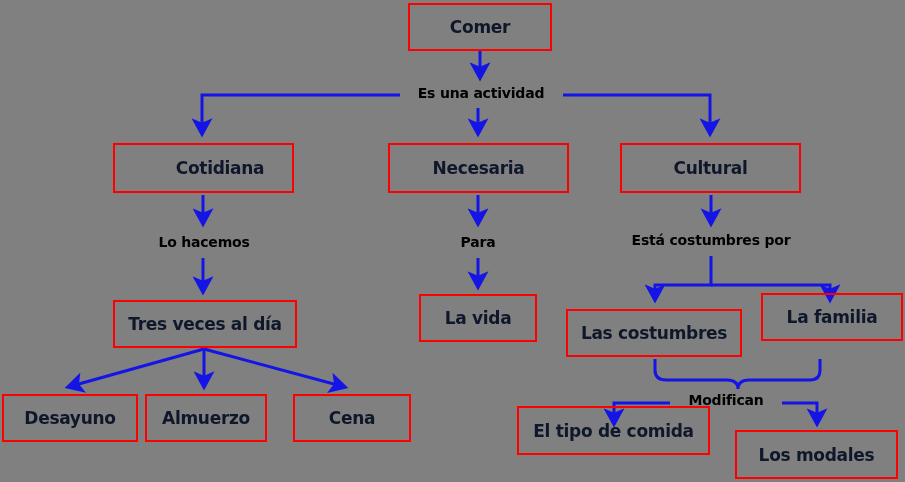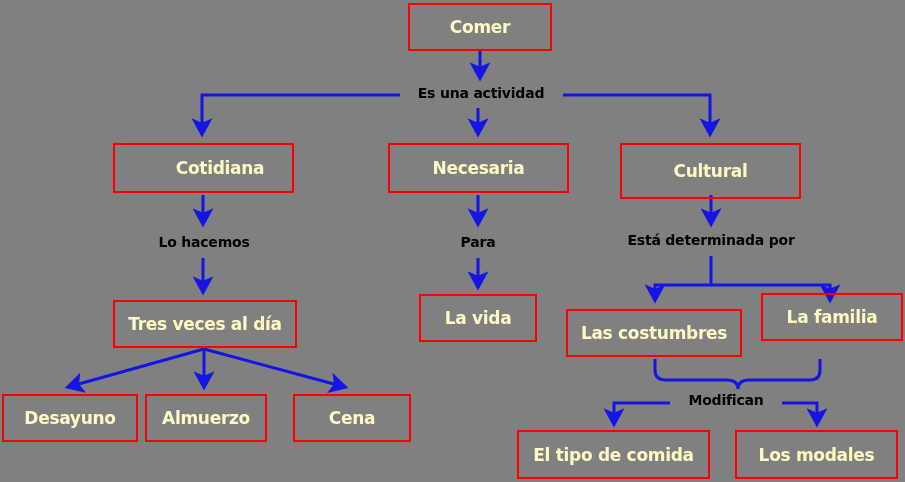--- a/index.html
+++ b/index.html
@@ -24,21 +24,21 @@
     height: 482px;
   }
   .node {
     position: absolute;
     box-sizing: border-box;
     border: 2px solid #ff0000;
     background: transparent;
     display: flex;
     align-items: center;
     justify-content: center;
-    color: #fef9c3;
+    color: #0f172a;
     font-weight: bold;
     font-size: 17px;
     letter-spacing: -0.3px;
     white-space: nowrap;
   }
   .linklabel {
     position: absolute;
     color: #000000;
     font-weight: bold;
     font-size: 14px;
@@ -103,21 +103,21 @@
   </div>
 
   <div class="node" style="left:113px; top:143px; width:181px; height:50px;padding-left:33px;">
     <span>Cotidiana</span>
   </div>
 
   <div class="node" style="left:388px; top:143px; width:181px; height:50px;">
     <span>Necesaria</span>
   </div>
 
-  <div class="node" style="left:620px; top:143px; width:181px; height:56px;">
+  <div class="node" style="left:620px; top:143px; width:181px; height:50px;">
     <span>Cultural</span>
   </div>
 
   <div class="node" style="left:113px; top:300px; width:184px; height:48px;">
     <span>Tres veces al día</span>
   </div>
 
   <div class="node" style="left:419px; top:294px; width:118px; height:48px;text-align:right;">
     <span>La vida</span>
   </div>
@@ -135,41 +135,41 @@
   </div>
 
   <div class="node" style="left:145px; top:394px; width:122px; height:48px;">
     <span>Almuerzo</span>
   </div>
 
   <div class="node" style="left:293px; top:394px; width:118px; height:48px;">
     <span>Cena</span>
   </div>
 
-  <div class="node" style="left:517px; top:430px; width:193px; height:49px;">
+  <div class="node" style="left:517px; top:406px; width:193px; height:49px;">
     <span>El tipo de comida</span>
   </div>
 
   <div class="node" style="left:735px; top:430px; width:163px; height:49px;">
     <span>Los modales</span>
   </div>
 
   <div class="linklabel" style="left:408px; top:85px; width:146px; height:22px;">
     <span>Es una actividad</span>
   </div>
 
   <div class="linklabel" style="left:154px; top:234px; width:100px; height:20px;">
     <span>Lo hacemos</span>
   </div>
 
   <div class="linklabel" style="left:455px; top:234px; width:46px; height:20px;">
     <span>Para</span>
   </div>
 
   <div class="linklabel" style="left:618px; top:232px; width:186px; height:22px;">
-    <span>Está determinada por</span>
+    <span>Está costumbres por</span>
   </div>
 
   <div class="linklabel" style="left:679px; top:392px; width:94px; height:22px;">
     <span>Modifican</span>
   </div>
 
 </div>
 
 </body></html>

